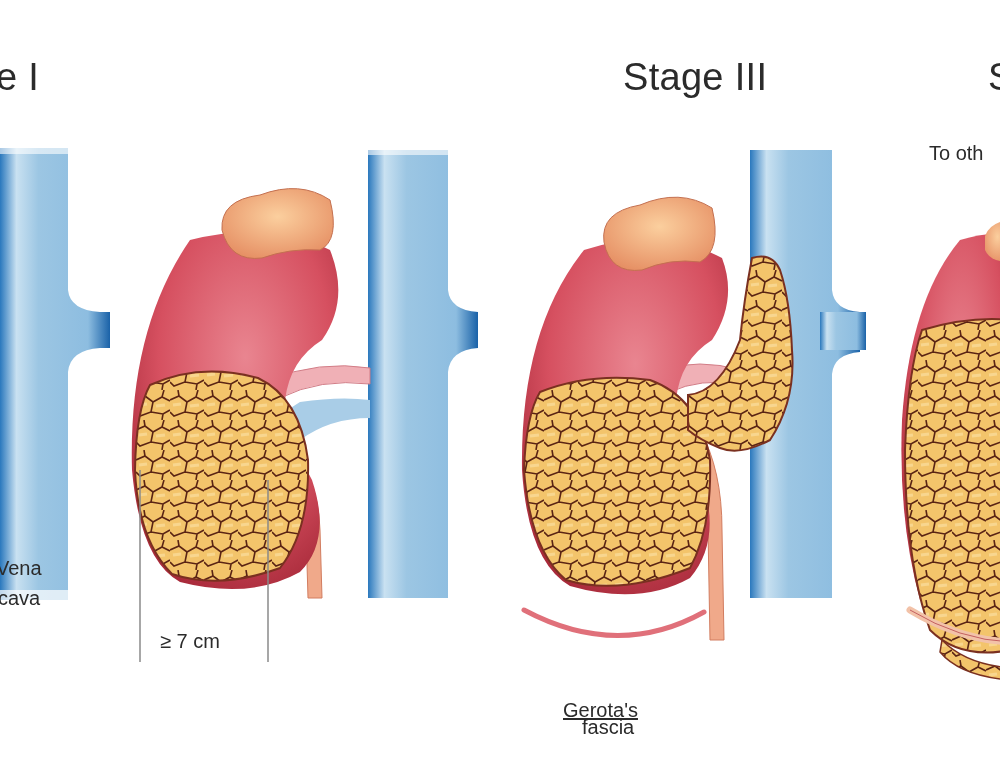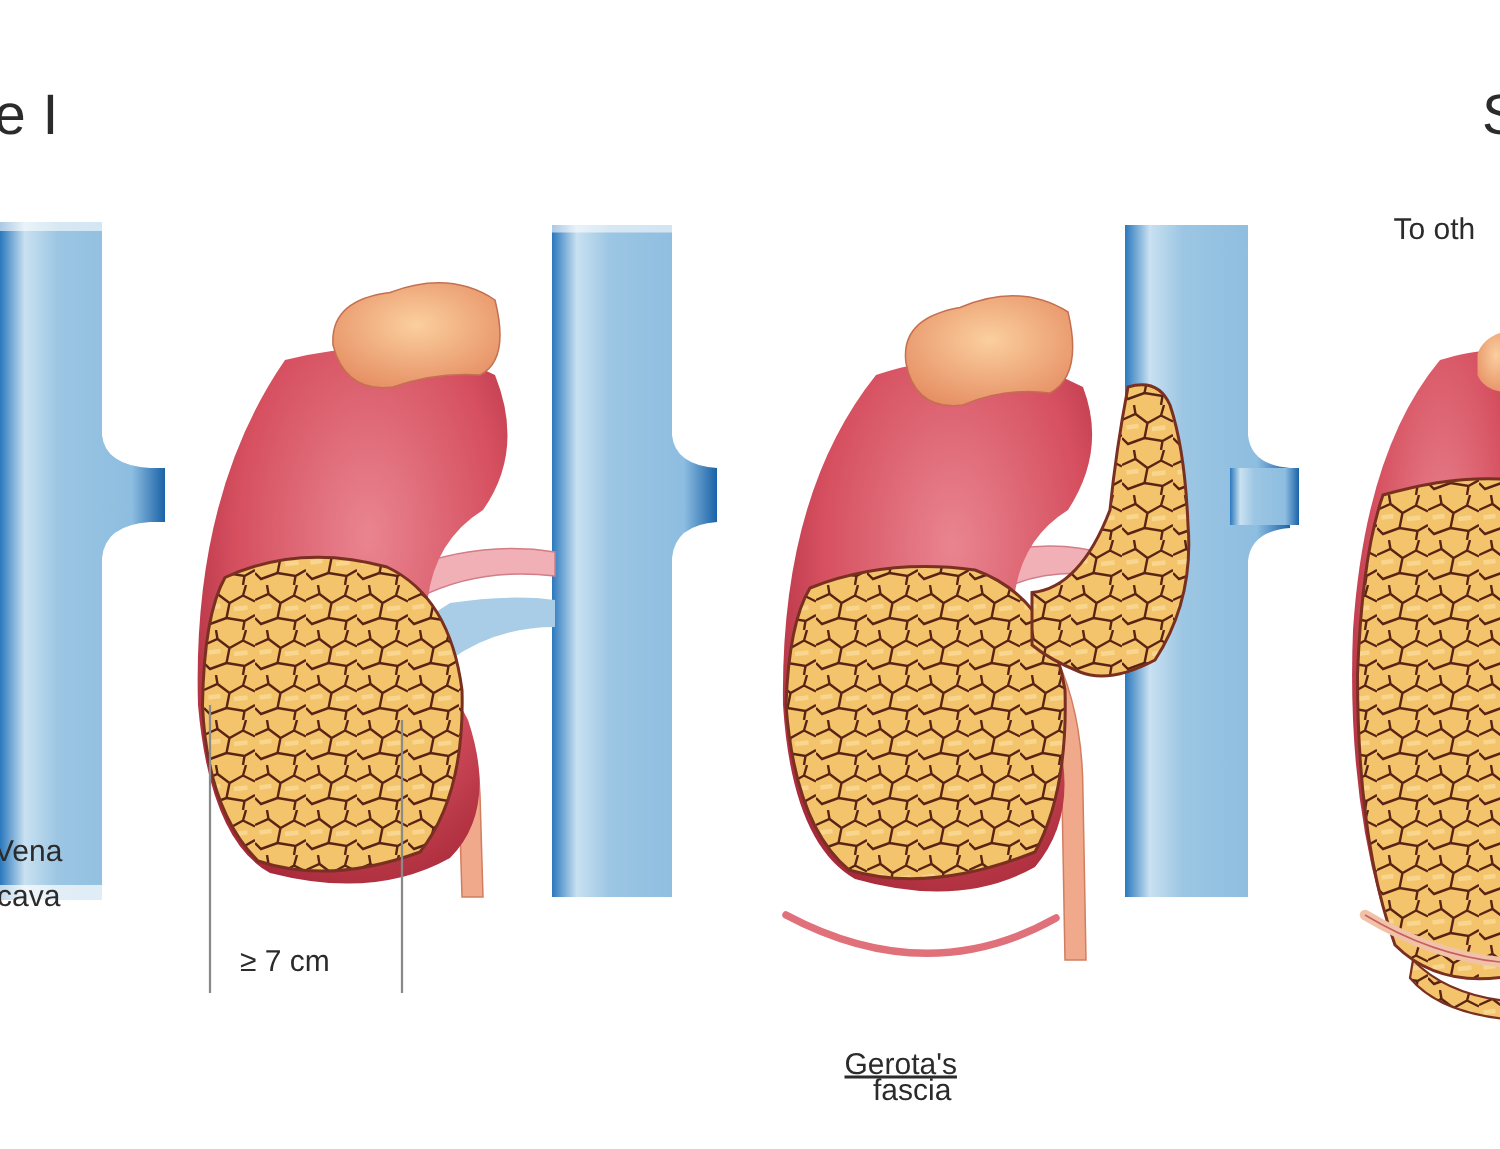--- a/index.html
+++ b/index.html
@@ -102,20 +102,21 @@
 
       <path d="M922 330 Q970 316 1010 320 L1010 650 Q960 660 930 630 Q905 560 905 450 Q908 370 922 330 Z" fill="url(#tumorPat)" stroke="#7a3020" stroke-width="2"></path>
 
       <path d="M910 610 Q960 640 1010 642" stroke="#f2c2a8" stroke-width="7" fill="none" stroke-linecap="round"></path>
       <path d="M910 610 Q960 640 1010 642" stroke="#c46060" stroke-width="1" fill="none"></path>
       <path d="M942 640 Q965 664 1010 668 L1010 680 Q960 676 940 652 Z" fill="url(#tumorPat)" stroke="#7a3020" stroke-width="1.5"></path>
     </g>
   </svg>
 
   <div class="label stage-title" style="left:-4px;">e I</div>
+  <div class="label stage-title" style="left:623px;">Stage III</div>
   <div class="label stage-title" style="left:988px;">S</div>
 
   <div class="label small-label" style="left:929px; top:118px;">To oth</div>
 
   <div class="label small-label" style="left:-4px; top:533px;">Vena</div>
   <div class="label small-label" style="left:-2px; top:563px;">cava</div>
 
   <div class="label small-label" style="left:160px; top:606px;">≥ 7 cm</div>
 
   <div class="label small-label" style="left:563px; top:675px;text-decoration:underline;">Gerota's</div>

